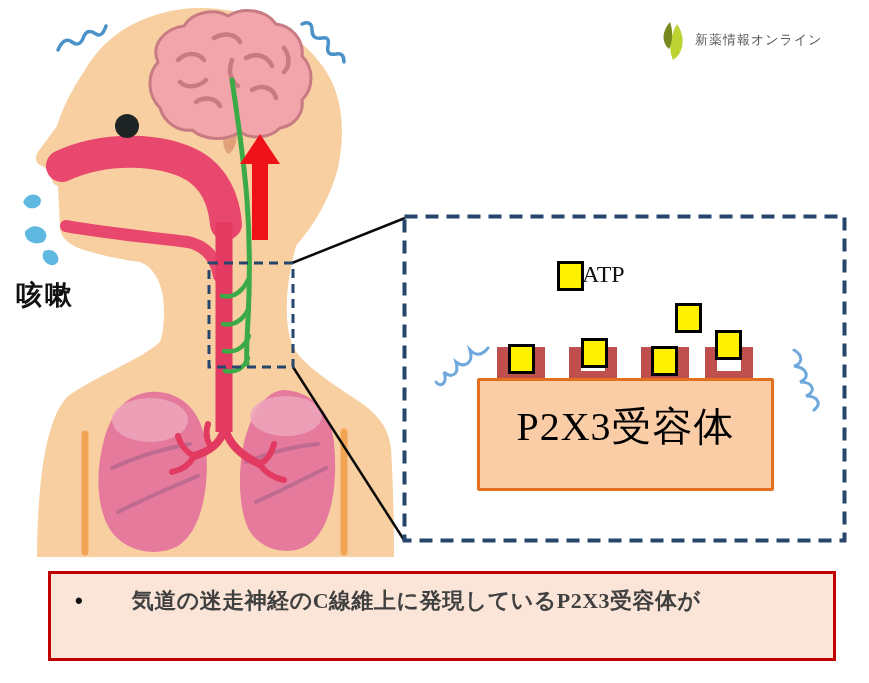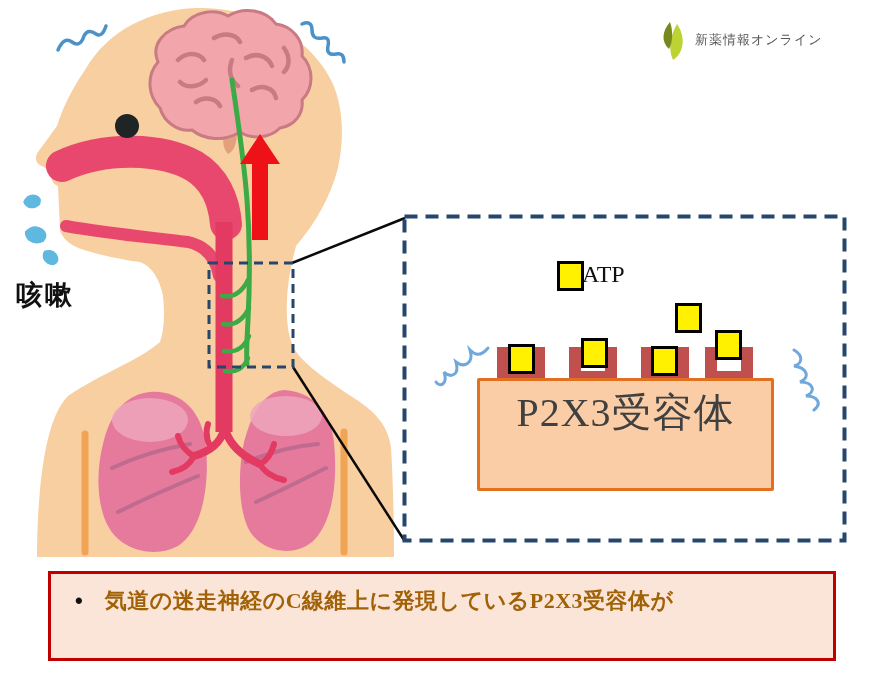--- a/index.html
+++ b/index.html
@@ -19,34 +19,34 @@
 
   
   .inset { position:absolute; left:404px; top:216px; width:441px; height:325px; background:#fff; }
   .atp-square { position:absolute; width:27px; height:30px; background:#fff100; border:3px solid #000; }
   .legend-label { position:absolute; left:178px; top:45px; font-family:"Liberation Serif","DejaVu Serif",serif;
                   font-size:24px; color:#111; }
   .receptor { position:absolute; top:131px; width:48px; height:33px; background:#c0504d; }
   .receptor .notch { position:absolute; left:12px; top:0; width:24px; height:24px; background:#ffffff; }
   .membrane { position:absolute; left:73px; top:162px; width:297px; height:113px; background:#facda6;
               border:3px solid #e3701e; border-radius:2px; text-align:center; }
-  .membrane-label { font-family:"Liberation Serif","DejaVu Serif",serif; font-size:40px; color:#404040;
-                    line-height:1.15; padding-top:9px; letter-spacing:1px; }
+  .membrane-label { font-family:"Liberation Serif","DejaVu Serif",serif; font-size:40px; color:#000000;
+                    line-height:1.15; padding-top:23px; letter-spacing:1px; }
   .ripple { position:absolute; }
 
   
   .overlay { position:absolute; left:0; top:0; pointer-events:none; }
 
   
   .footnote { position:absolute; left:48px; top:571px; width:788px; height:90px;
               background:#fbe5d8; border:3px solid #c00000; display:flex; align-items:flex-start;
               padding:11px 18px 10px 24px; }
   .footnote-bullet { font-size:22px; font-weight:bold; color:#111; line-height:31px; margin-right:22px; }
   .footnote-text { font-family:"Liberation Serif","DejaVu Serif",serif; font-weight:bold;
-                   font-size:22px; line-height:31px; color:#a16207; letter-spacing:0.5px; }
+                   font-size:22px; line-height:31px; color:#404040; letter-spacing:0.5px;margin-left:27px; }
 </style>
 </head>
 <body>
 
 <div class="canvas">
 
   <svg class="person-svg" width="430" height="560" viewBox="0 0 430 560">
 
     <path fill="#f8cfa0" d="M196,8 C150,10 108,30 85,70 C70,92 62,110 57,126 L38,152
          C34,158 36,164 42,166 L52,172 C50,178 52,184 58,186

